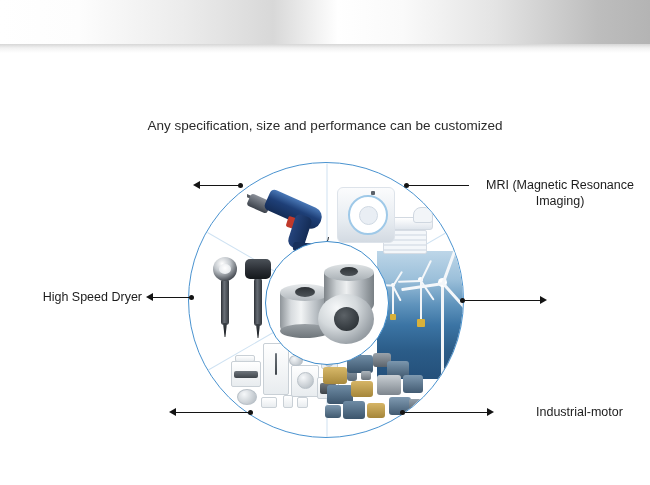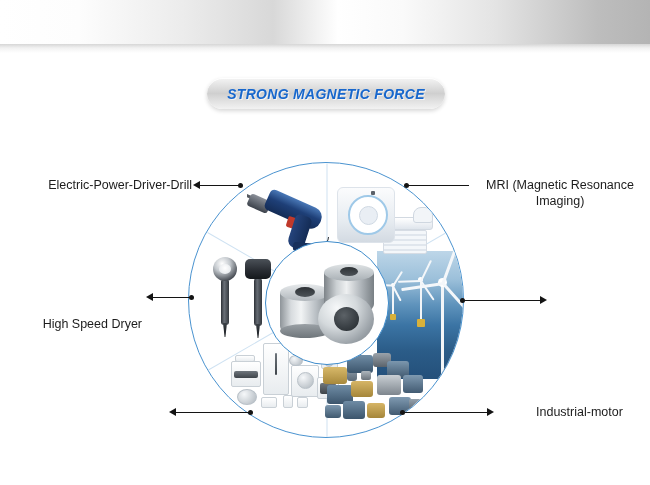--- a/index.html
+++ b/index.html
@@ -381,24 +381,22 @@
   .label-left  { text-align: right; }
 </style>
 </head>
 <body>
 
 <div id="page">
 
   <div class="header-band"></div>
   <div class="header-shadow"></div>
 
-  <div class="badge-pill">
-    <span class="badge-text">STRONG MAGNETIC FORCE</span>
-  </div>
-
+
+  <div class="subtitle">Any specification, size and performance can be customized</div>
 
   <div class="circle-wrap">
     <div class="outer-circle">
 
       <div class="wedge-line" style="transform: rotate(-90deg);"></div>
       <div class="wedge-line" style="transform: rotate(-30deg);"></div>
       <div class="wedge-line" style="transform: rotate(30deg);"></div>
       <div class="wedge-line" style="transform: rotate(90deg);"></div>
       <div class="wedge-line" style="transform: rotate(150deg);"></div>
       <div class="wedge-line" style="transform: rotate(210deg);"></div>
@@ -540,26 +538,25 @@
                background:radial-gradient(circle at 40% 35%, #5c6267 0%, #3a4045 55%, #23282c 100%);"></div>
         </div>
       </div>
 
     </div>
   </div>
 
   <div class="dot-end" style="left:238px; top:183px;"></div>
   <div class="conn" style="left:200px; top:185px; width:40px;"></div>
   <div class="arrow-left" style="left:193px; top:181px;"></div>
-  <div class="label label-left" style="left:20px; top:177px; width:172px;">Electric-Power-Driver-Drill</div>
 
   <div class="dot-end" style="left:189px; top:295px;"></div>
   <div class="conn" style="left:153px; top:297px; width:38px;"></div>
   <div class="arrow-left" style="left:146px; top:293px;"></div>
-  <div class="label label-left" style="left:18px; top:289px; width:124px;margin-top:27px;">High Speed Dryer</div>
+  <div class="label label-left" style="left:18px; top:289px; width:124px;">High Speed Dryer</div>
 
   <div class="dot-end" style="left:248px; top:410px;"></div>
   <div class="conn" style="left:176px; top:412px; width:74px;"></div>
   <div class="arrow-left" style="left:169px; top:408px;"></div>
 
   <div class="dot-end" style="left:404px; top:183px;"></div>
   <div class="conn" style="left:407px; top:185px; width:62px;"></div>
   <div class="label label-right" style="left:475px; top:177px; width:170px;text-align:center;">MRI (Magnetic Resonance
 Imaging)</div>
 

